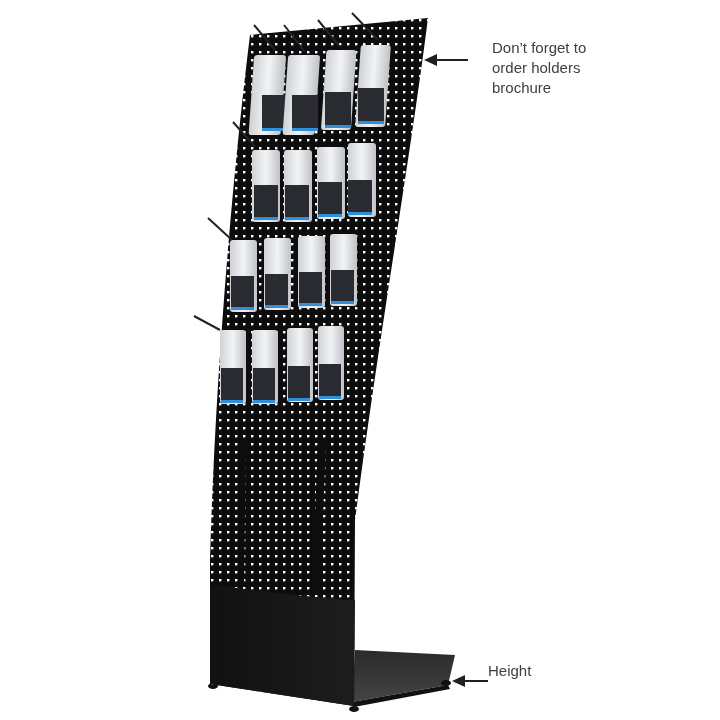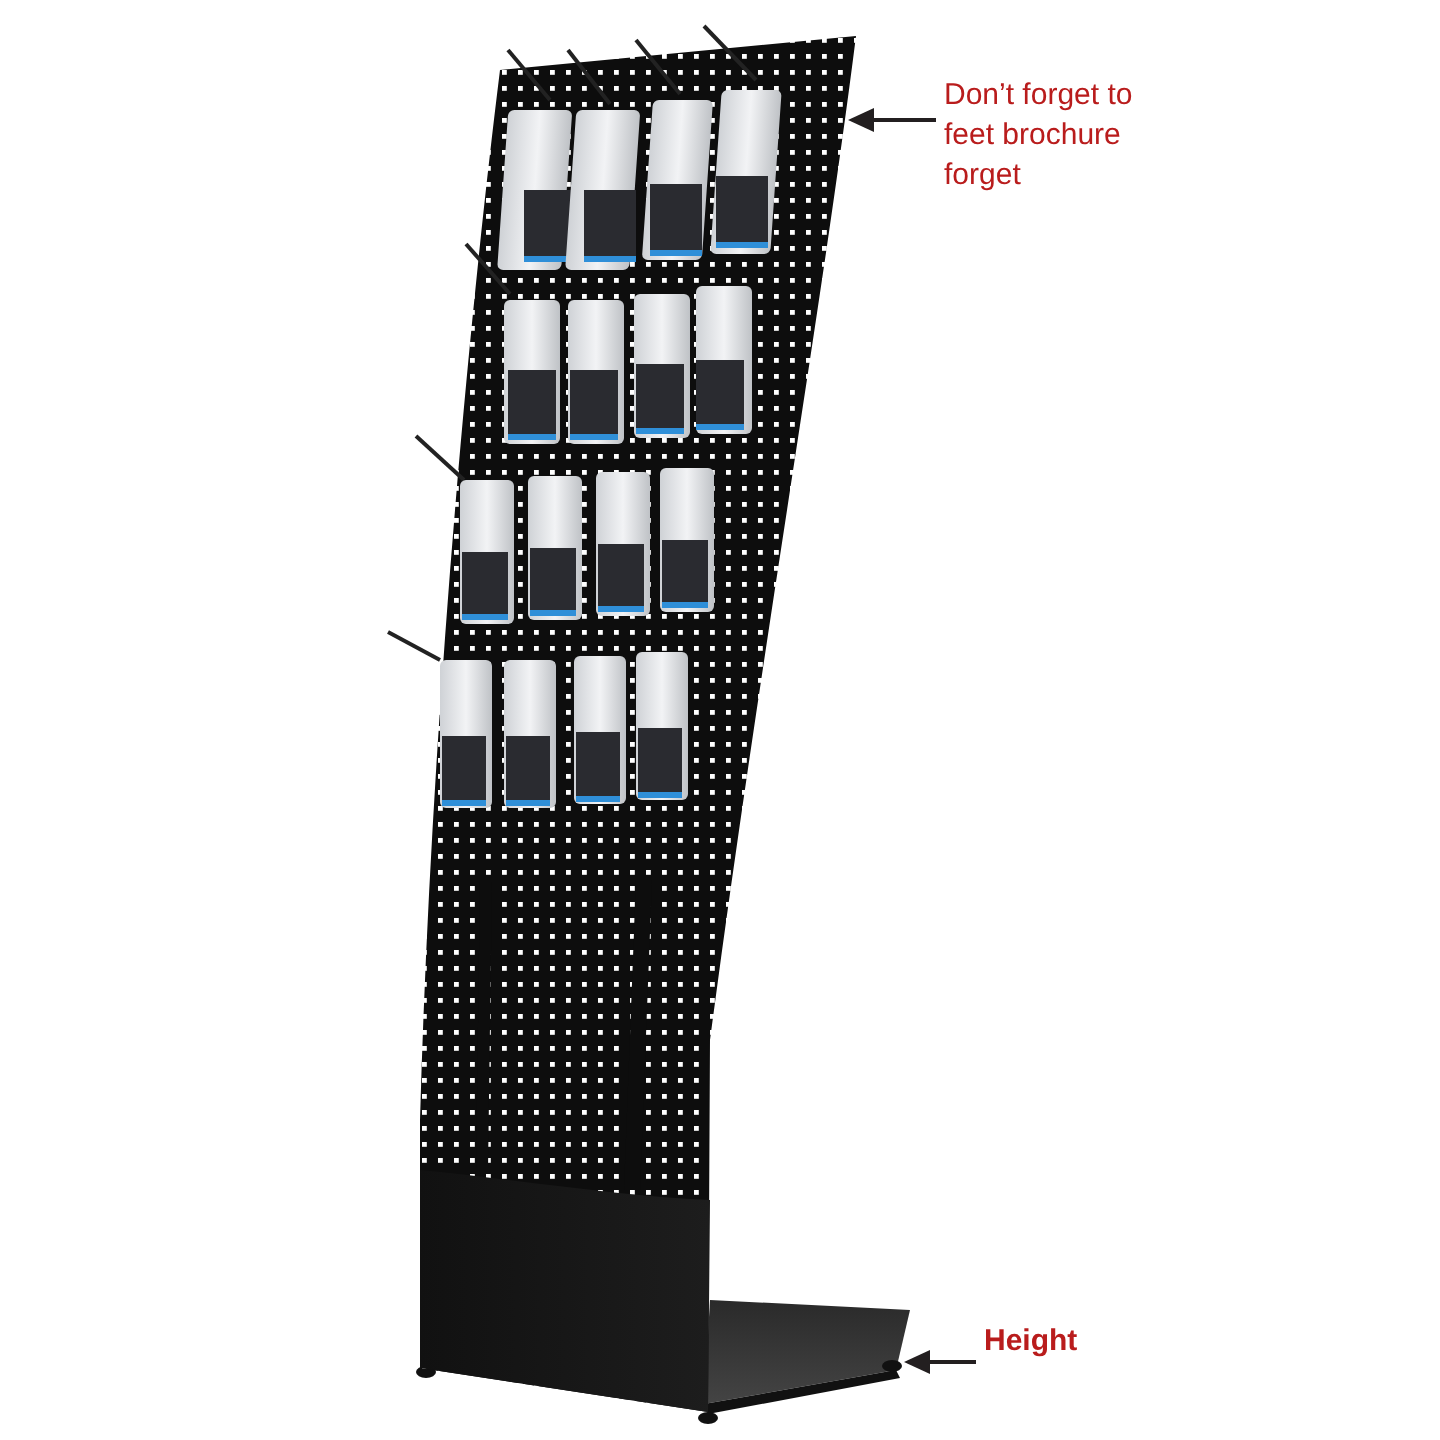--- a/index.html
+++ b/index.html
@@ -1,20 +1,20 @@
 <!DOCTYPE html>
 <html><head>
 <meta charset="utf-8">
 <style>
   html, body { margin:0; padding:0; background:#ffffff; }
   body { width:720px; height:720px; position:relative; overflow:hidden; font-family:"Liberation Sans", sans-serif; }
   .stage { position:absolute; left:0; top:0; width:720px; height:720px; }
-  .annot { position:absolute; color:#b91c1c; font-size:15px; line-height:20px; }
+  .annot { position:absolute; color:#404040; font-size:15px; line-height:20px;margin-left:20px; }
   .annot-top { left:472px; top:38px; width:160px; }
-  .annot-bottom { left:492px; top:661px; width:160px;font-weight:bold; }
+  .annot-bottom { left:468px; top:661px; width:160px; }
   .arrow { position:absolute; }
 </style>
 </head>
 <body>
 
 <div class="stage">
   <svg width="720" height="720" viewBox="0 0 720 720">
     <defs>
       <pattern id="holes" x="0" y="0" width="8" height="8" patternUnits="userSpaceOnUse">
         <rect x="0" y="0" width="8" height="8" fill="#0d0d0d"></rect>
@@ -132,22 +132,22 @@
     </g>
   </svg>
 
   
   <svg class="arrow" style="left:424px;top:53px" width="44" height="14">
     <line x1="12" y1="7" x2="44" y2="7" stroke="#231f20" stroke-width="2"></line>
     <polygon points="0,7 13,1 13,13" fill="#231f20"></polygon>
   </svg>
   <div class="annot annot-top">
     <div>Don’t forget to</div>
-    <div>feet brochure</div>
-    <div>forget</div>
+    <div>order holders</div>
+    <div>brochure</div>
   </div>
 
   
   <svg class="arrow" style="left:452px;top:674px" width="36" height="14">
     <line x1="12" y1="7" x2="36" y2="7" stroke="#231f20" stroke-width="2"></line>
     <polygon points="0,7 13,1 13,13" fill="#231f20"></polygon>
   </svg>
   <div class="annot annot-bottom">
     <div>Height</div>
   </div>

